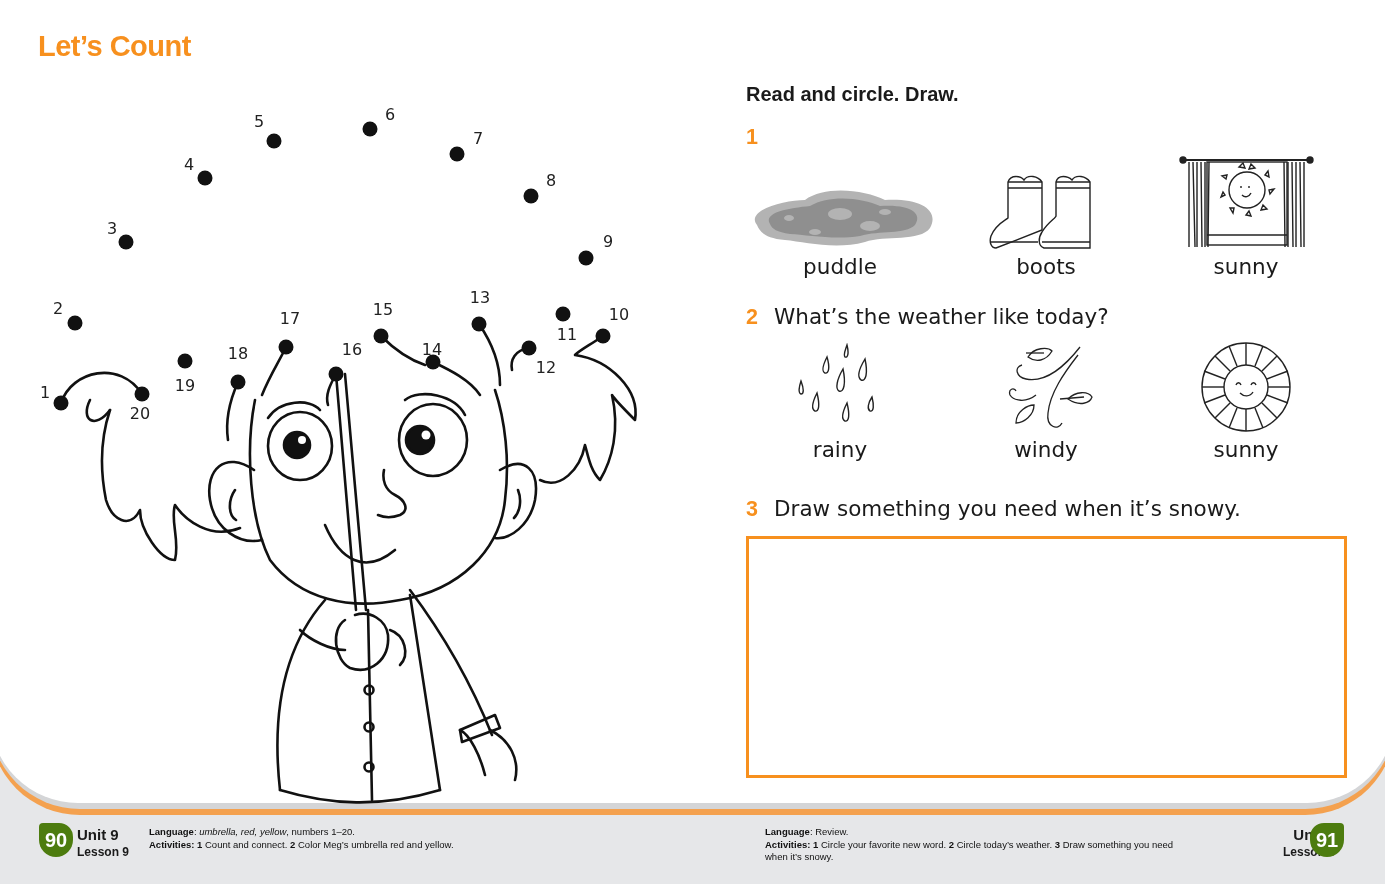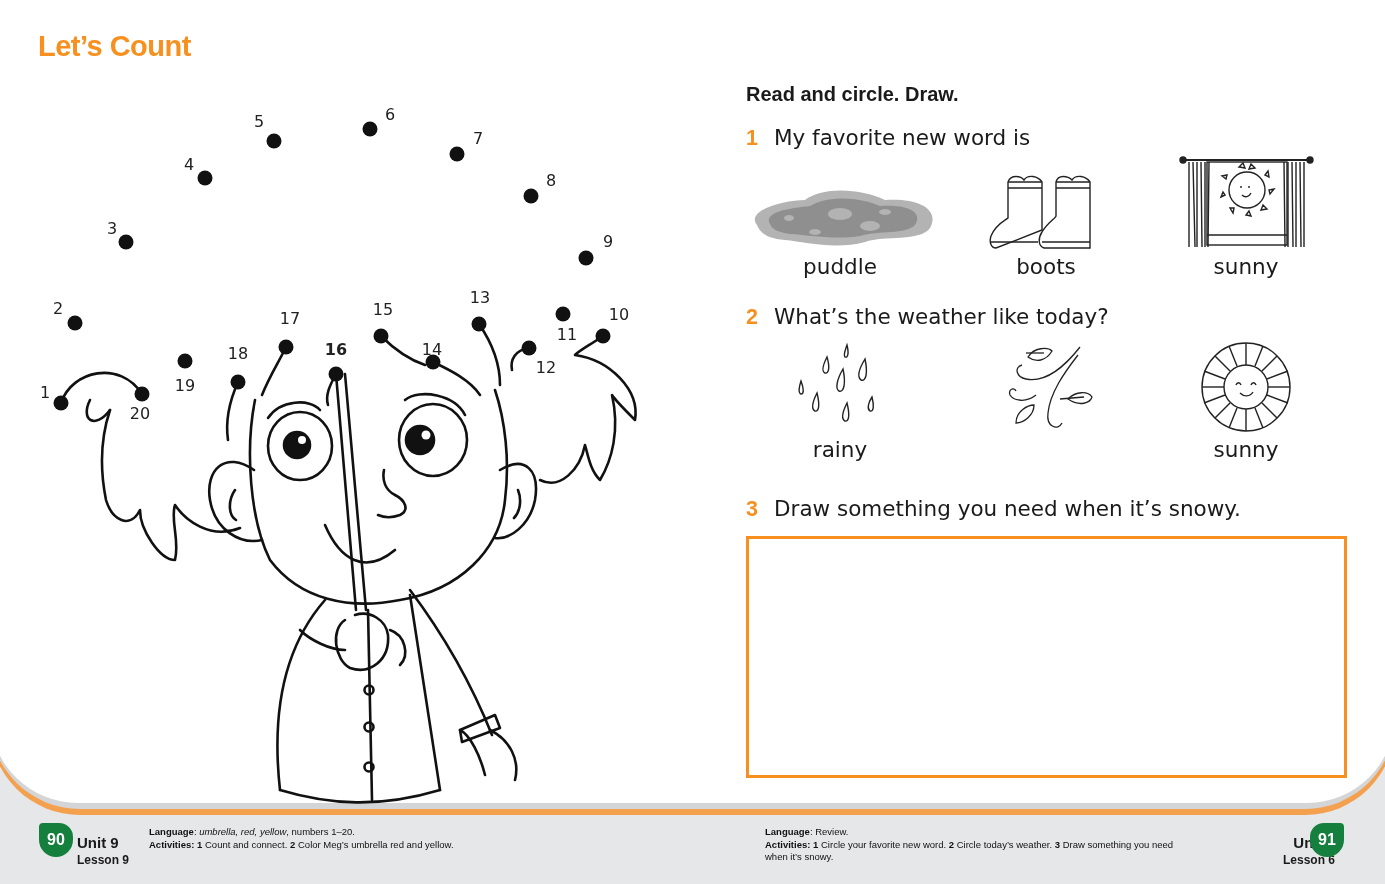--- a/index.html
+++ b/index.html
@@ -66,28 +66,28 @@
     font-size: 21.5px; margin-top: 4px; font-family: "DejaVu Sans", sans-serif;
   }
   .draw-box {
     position: absolute; left: 746px; top: 536px; width: 595px; height: 236px;
     border: 3px solid #f7901e; background: #fff;
   }
 
   
   .badge {
     position: absolute; top: 823px; width: 34px; height: 34px;
-    background: #15803d; color: #fff; font-weight: bold; font-size: 16px;
+    background: #4d7c0f; color: #fff; font-weight: bold; font-size: 20px;
     display: flex; align-items: center; justify-content: center;
     font-family: "Liberation Sans", sans-serif;
   }
   .badge.left { left: 39px; border-radius: 4px 14px 17px 17px; }
   .badge.right { left: 1310px; border-radius: 14px 4px 17px 17px; }
   .unit-block { position: absolute; top: 826px; font-weight: bold; font-family: "Liberation Sans", sans-serif; }
-  .unit-block .u { font-size: 15px; line-height: 17px; margin-top: 8px; }
+  .unit-block .u { font-size: 15px; line-height: 17px; }
   .unit-block .l { font-size: 12px; line-height: 18px; }
   .unit-block.left { left: 77px; }
   .unit-block.right { right: 78px; text-align: right; }
   .notes {
     position: absolute; top: 826px; font-size: 9.5px; line-height: 12.5px;
     font-family: "Liberation Sans", sans-serif; color: #111;
   }
   .notes.left { left: 149px; width: 420px; }
   .notes.right { left: 765px; width: 430px; }
   .notes b { font-weight: bold; text-align: center; }
@@ -184,36 +184,35 @@
       <div class="dot-label" style="left: 567px; top: 334px;">11</div>
       <div class="dot" style="left: 529px; top: 348px;"></div>
       <div class="dot-label" style="left: 546px; top: 367px;">12</div>
       <div class="dot" style="left: 479px; top: 324px;"></div>
       <div class="dot-label" style="left: 480px; top: 297px;">13</div>
       <div class="dot" style="left: 433px; top: 362px;"></div>
       <div class="dot-label" style="left: 432px; top: 349px;">14</div>
       <div class="dot" style="left: 381px; top: 336px;"></div>
       <div class="dot-label" style="left: 383px; top: 309px;">15</div>
       <div class="dot" style="left: 336px; top: 374px;"></div>
-      <div class="dot-label" style="left: 336px; top: 349px; font-weight: bold;">16</div>
+      <div class="dot-label" style="left: 352px; top: 349px;">16</div>
       <div class="dot" style="left: 286px; top: 347px;"></div>
       <div class="dot-label" style="left: 290px; top: 318px;">17</div>
       <div class="dot" style="left: 238px; top: 382px;"></div>
       <div class="dot-label" style="left: 238px; top: 353px;">18</div>
       <div class="dot" style="left: 185px; top: 361px;"></div>
       <div class="dot-label" style="left: 185px; top: 385px;">19</div>
       <div class="dot" style="left: 142px; top: 394px;"></div>
       <div class="dot-label" style="left: 140px; top: 413px;">20</div>
     </div>
 
   <div class="instructions">Read and circle. Draw.</div>
 
   <div class="question" style="top:125px;">
     <span class="qnum">1</span>
-    <span>My favorite new word is</span>
   </div>
 
   <div class="choice" style="left:946px; top:160px;">
     <div class="pic">
       <svg width="120" height="80" viewBox="0 0 120 80" fill="none" stroke="#222" stroke-width="1.4">
         <path d="M22 12 C25 4 35 6 38 10 C42 4 52 6 56 12 L56 60 L10 78 C5 78 3 72 5 66 C10 54 20 50 22 48 Z"></path>
         <path d="M22 12 L56 12"></path>
         <path d="M22 18 L56 18"></path>
         <path d="M5 72 L52 72"></path>
         <path d="M70 12 C72 4 82 6 86 10 C90 4 100 6 104 12 L104 78 L58 78 C52 76 52 68 56 62 C62 52 70 48 70 46 Z"></path>
@@ -285,20 +284,21 @@
         <path d="M32 14 C38 4 52 4 56 8 C50 18 40 20 32 14 Z"></path>
         <path d="M30 10 L48 10"></path>
         <path d="M84 4 C70 22 50 40 30 36 C20 34 18 24 26 22"></path>
         <path d="M82 12 C68 30 54 50 52 70 C50 84 62 88 66 80"></path>
         <path d="M40 52 C30 60 18 58 14 52 C12 46 18 44 20 48"></path>
         <path d="M20 80 C20 68 32 62 38 62 C38 72 28 80 20 80 Z"></path>
         <path d="M72 56 C80 48 92 48 96 54 C94 60 84 64 72 56 Z"></path>
         <path d="M64 56 L88 54"></path>
       </svg>
     </div>
+    <div class="word">windy</div>
   </div>
 
   <div class="choice" style="left:1146px; top:345px;">
     <div class="pic" style="height:88px;">
       <svg width="96" height="92" viewBox="0 0 96 92" fill="none" stroke="#222" stroke-width="1.4">
         <circle cx="48" cy="46" r="44"></circle>
         <circle cx="48" cy="46" r="22"></circle>
         <g>
           <line x1="48" y1="2" x2="48" y2="24"></line>
           <line x1="48" y1="68" x2="48" y2="90"></line>

